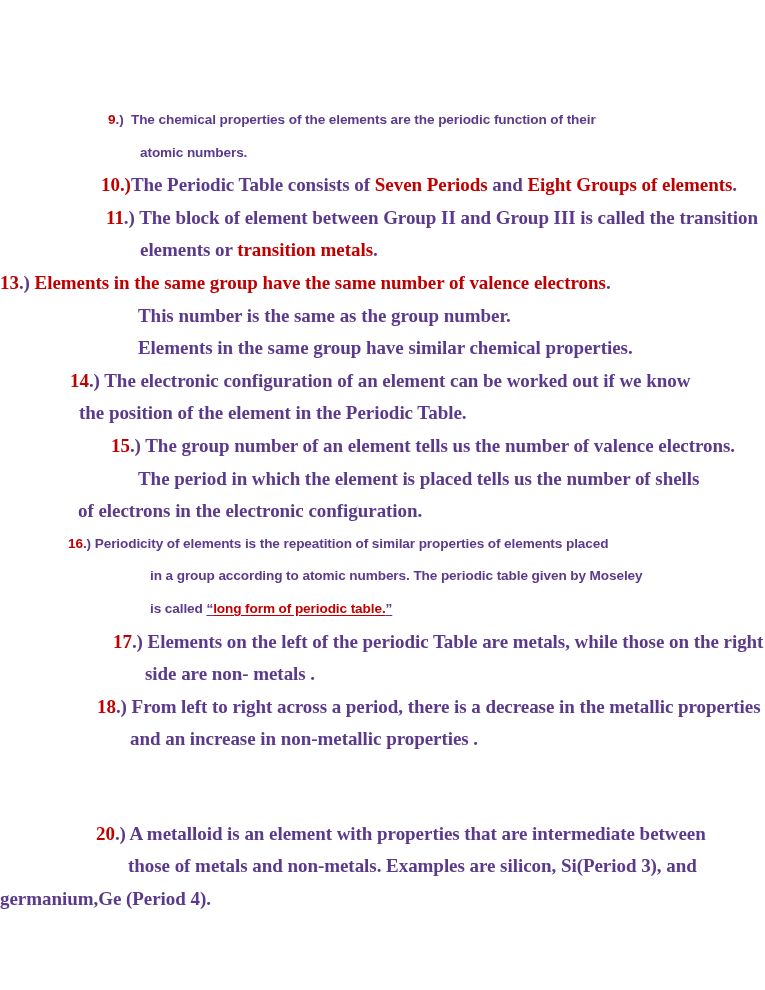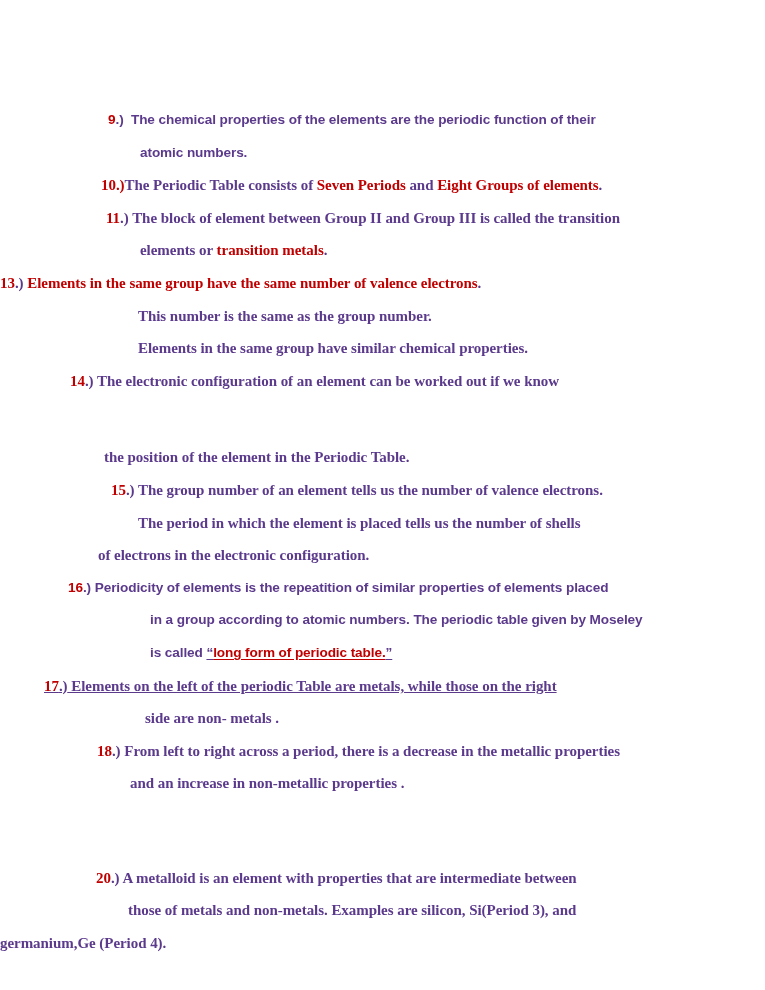--- a/index.html
+++ b/index.html
@@ -28,21 +28,21 @@
 
   .notes {
     position: absolute;
     left: 0;
     top: 104px;
     width: 615px;
   }
 
   
   .line {
-    font-size: 15px;
+    font-size: 19px;
     font-weight: bold;
     color: #5B3A8C;
     line-height: 32.6px;
     white-space: pre;
     letter-spacing: -0.05px;
   }
 
   
   .line.sans {
     font-family: "Liberation Sans", "DejaVu Sans", sans-serif;
@@ -86,34 +86,34 @@
         <div class="line" style="padding-left: 106px;"><span class="red">11</span><span class="purple">.)</span><span class="purple"> The block of element between Group II and Group III is called the transition</span></div>
         <div class="line" style="padding-left: 140px;"><span class="purple">elements or </span><span class="red">transition metals</span><span class="purple">.</span></div>
       </div>
       <div>
         <div class="line" style=""><span class="red">13</span><span class="purple">.)</span><span class="red"> Elements in the same group have the same number of valence electrons</span><span class="purple">.</span></div>
         <div class="line" style="padding-left: 138px;"><span class="purple">This number is the same as the group number.</span></div>
         <div class="line" style="padding-left: 138px;"><span class="purple">Elements in the same group have similar chemical properties.</span></div>
       </div>
       <div>
         <div class="line" style="padding-left: 70px;"><span class="red">14</span><span class="purple">.)</span><span class="purple"> The electronic configuration of an element can be worked out if we know</span></div>
-        <div class="line" style="padding-left: 104px; margin-top: 44px;"><span class="purple">the position of the element in the Periodic Table.</span></div>
+        <div class="line" style="padding-left: 79px;"><span class="purple">the position of the element in the Periodic Table.</span></div>
       </div>
       <div>
         <div class="line" style="padding-left: 111px;"><span class="red">15</span><span class="purple">.)</span><span class="purple"> The group number of an element tells us the number of valence electrons.</span></div>
         <div class="line" style="padding-left: 138px;"><span class="purple">The period in which the element is placed tells us the number of shells</span></div>
-        <div class="line" style="padding-left: 98px;"><span class="purple">of electrons in the electronic configuration.</span></div>
+        <div class="line" style="padding-left: 78px;"><span class="purple">of electrons in the electronic configuration.</span></div>
       </div>
       <div>
         <div class="line sans" style="padding-left: 68px;"><span class="red">16</span><span class="purple">.)</span><span class="purple"> Periodicity of elements is the repeatition of similar properties of elements placed</span></div>
         <div class="line sans" style="padding-left: 150px;"><span class="purple">in a group according to atomic numbers. The periodic table given by Moseley</span></div>
         <div class="line sans" style="padding-left: 150px;"><span class="purple">is called </span><span class="purple ul">“</span><span class="red ul">long form of periodic table.</span><span class="purple ul">”</span></div>
       </div>
       <div>
-        <div class="line" style="padding-left: 44px; text-decoration: underline;"><span class="red">17</span><span class="purple">.)</span><span class="purple"> Elements on the left of the periodic Table are metals, while those on the right</span></div>
+        <div class="line" style="padding-left: 113px;"><span class="red">17</span><span class="purple">.)</span><span class="purple"> Elements on the left of the periodic Table are metals, while those on the right</span></div>
         <div class="line" style="padding-left: 145px;"><span class="purple">side are non- metals .</span></div>
       </div>
       <div>
         <div class="line" style="padding-left: 97px;"><span class="red">18</span><span class="purple">.)</span><span class="purple"> From left to right across a period, there is a decrease in the metallic properties</span></div>
         <div class="line" style="padding-left: 130px;"><span class="purple">and an increase in non-metallic properties .</span></div>
       </div>
       <div class="spacer big"></div>
       <div>
         <div class="line" style="padding-left: 96px;"><span class="red">20</span><span class="purple">.)</span><span class="purple"> A metalloid is an element with properties that are intermediate between</span></div>
         <div class="line" style="padding-left: 128px;"><span class="purple">those of metals and non-metals. Examples are silicon, Si(Period 3), and</span></div>

